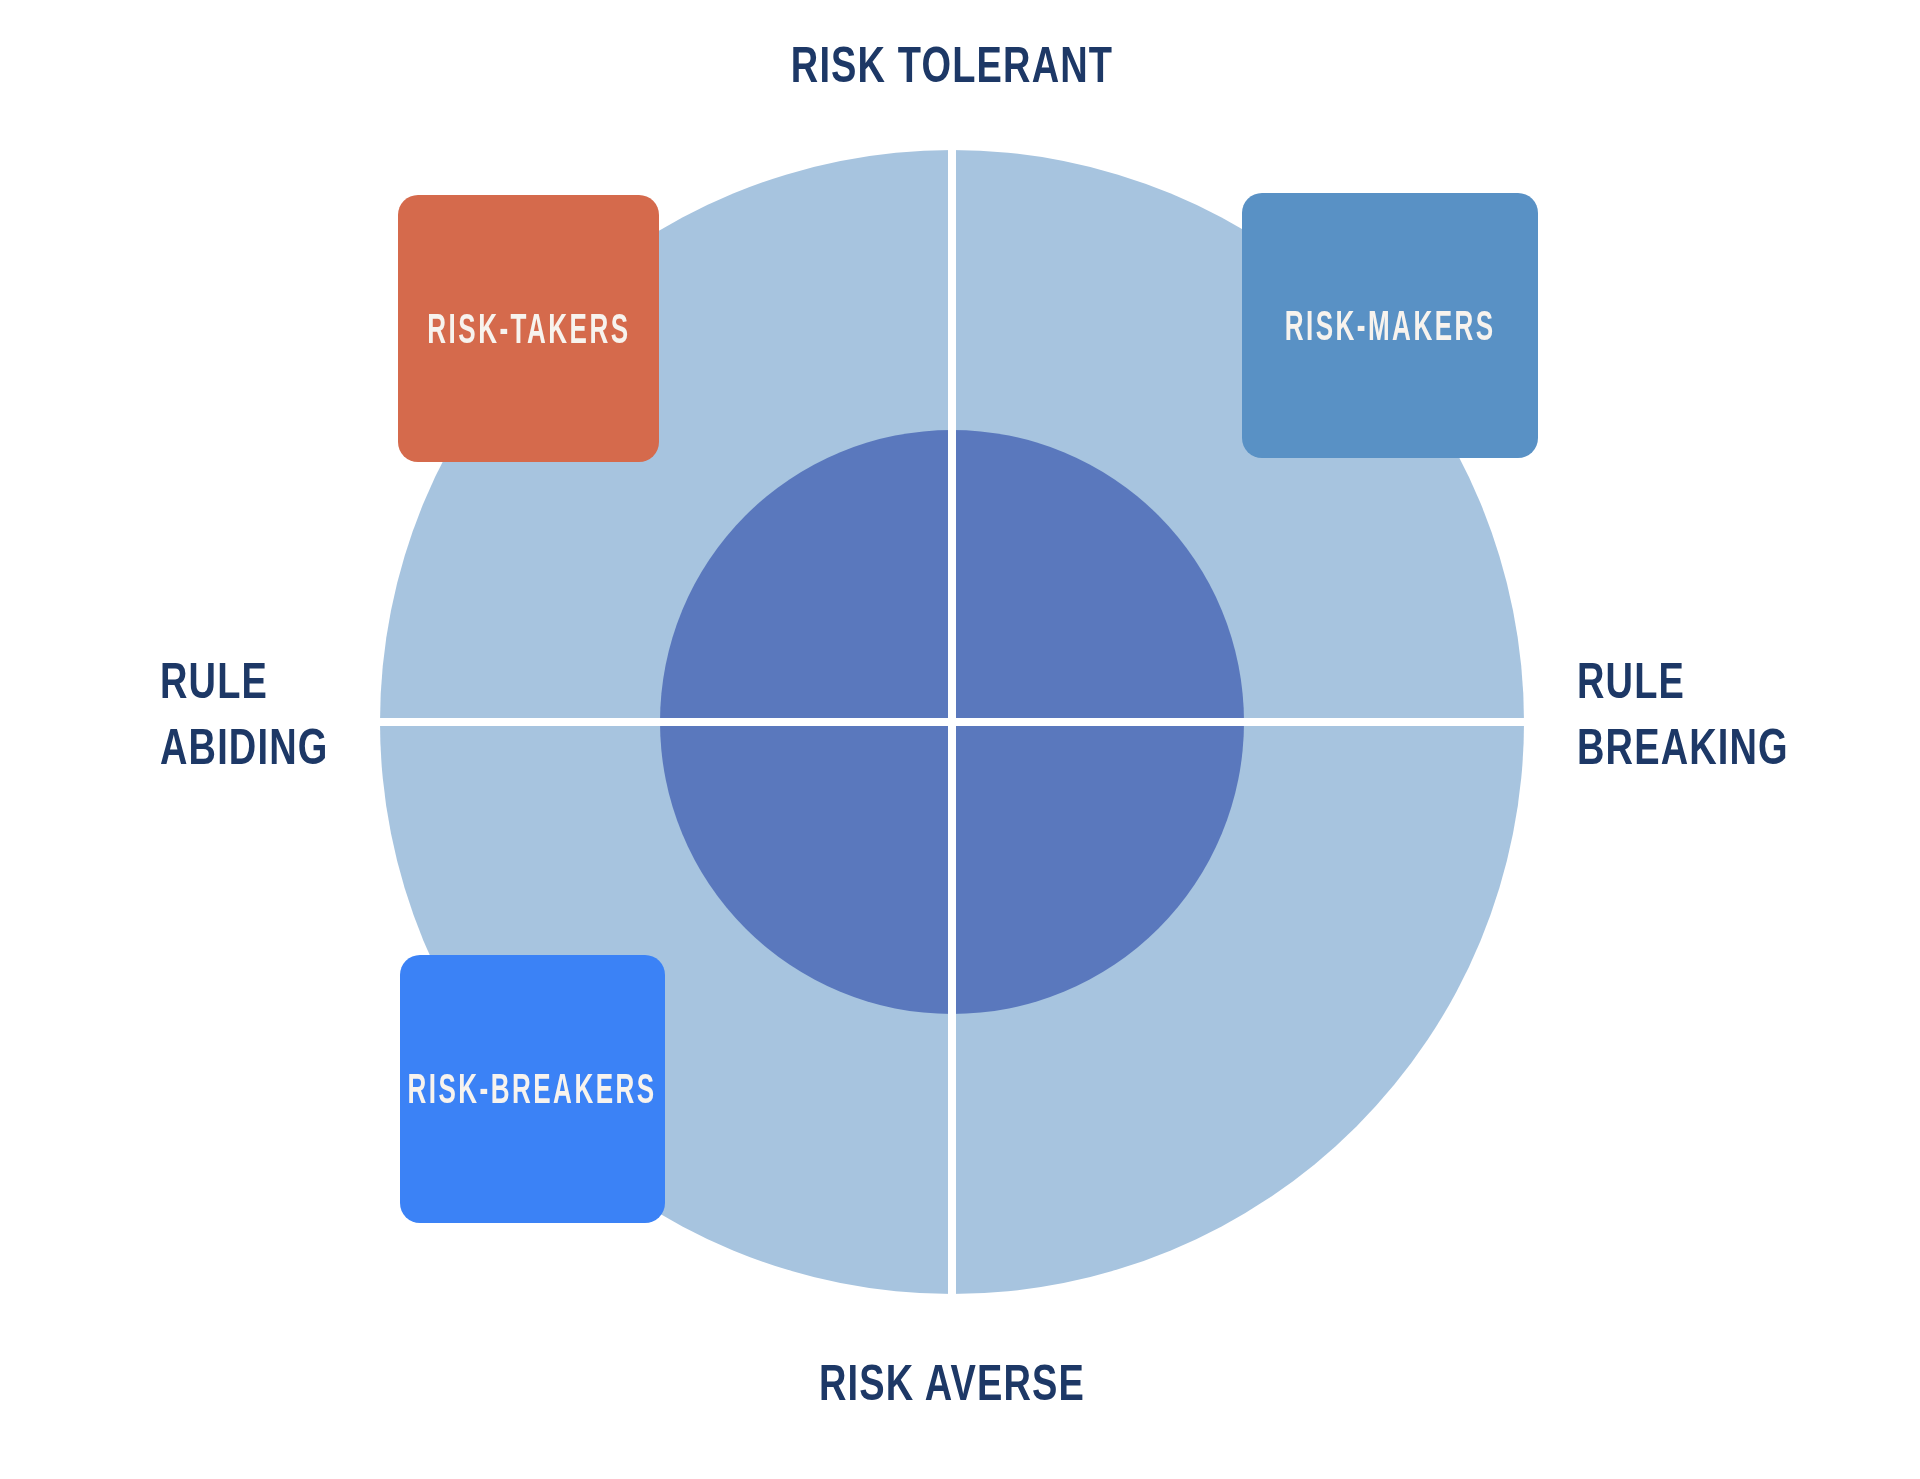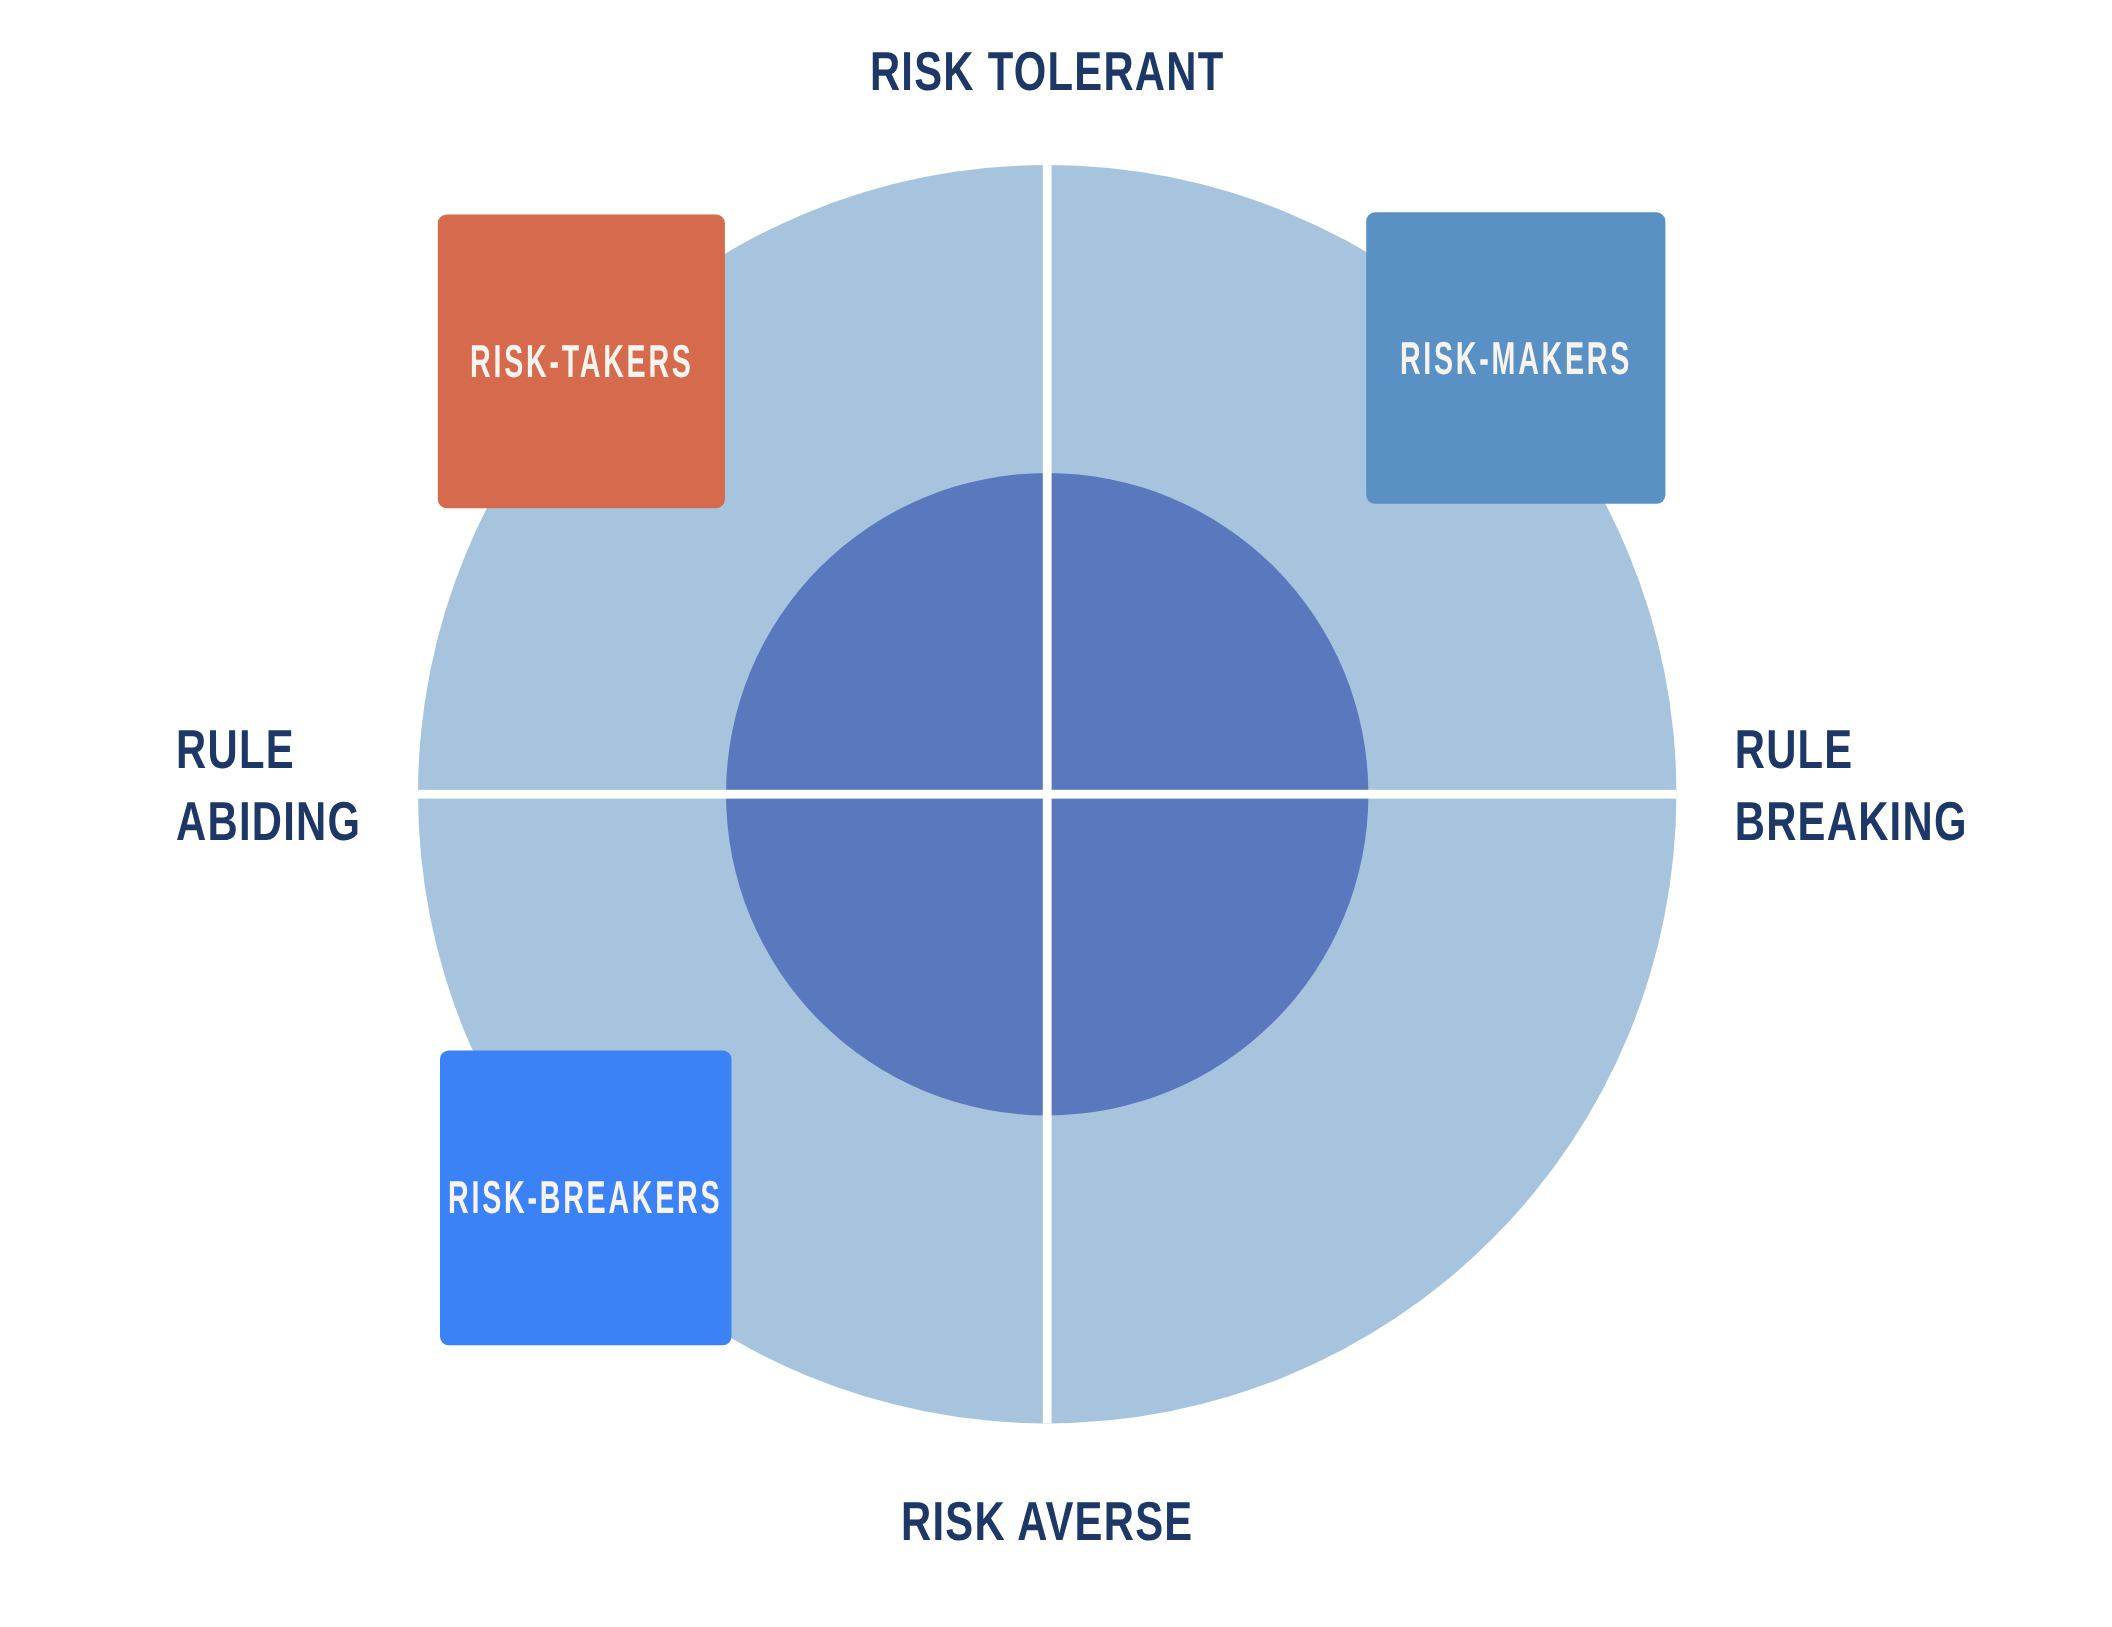--- a/index.html
+++ b/index.html
@@ -36,36 +36,36 @@
   .hline {
     position: absolute;
     left: 380px; top: 718px;
     width: 1144px; height: 8px;
     background: #ffffff;
   }
 
   
   .card {
     position: absolute;
-    border-radius: 8px;
+    border-radius: 20px;
     display: flex;
     align-items: center;
     justify-content: center;
   }
   .card .card-label {
     color: #F7F3EE;
     font-weight: bold;
     font-size: 42px;
     letter-spacing: 4px;
     white-space: nowrap;
     transform: scaleX(0.62);
     transform-origin: center center;
   }
   .card-tl { left: 398px;  top: 195px; width: 261px; height: 267px; background: #D56A4C; }
-  .card-tr { left: 1242px; top: 193px; width: 272px; height: 265px; background: #5991C5; }
+  .card-tr { left: 1242px; top: 193px; width: 296px; height: 265px; background: #5991C5; }
   .card-bl { left: 400px;  top: 955px; width: 265px; height: 268px; background: #3b82f6; }
   .card-br { left: 1241px; top: 958px; width: 242px; height: 264px; background: #63859E; }
 
   
   .axis-label {
     position: absolute;
     color: #1D3866;
     font-weight: bold;
     font-size: 50px;
     letter-spacing: 1.5px;

